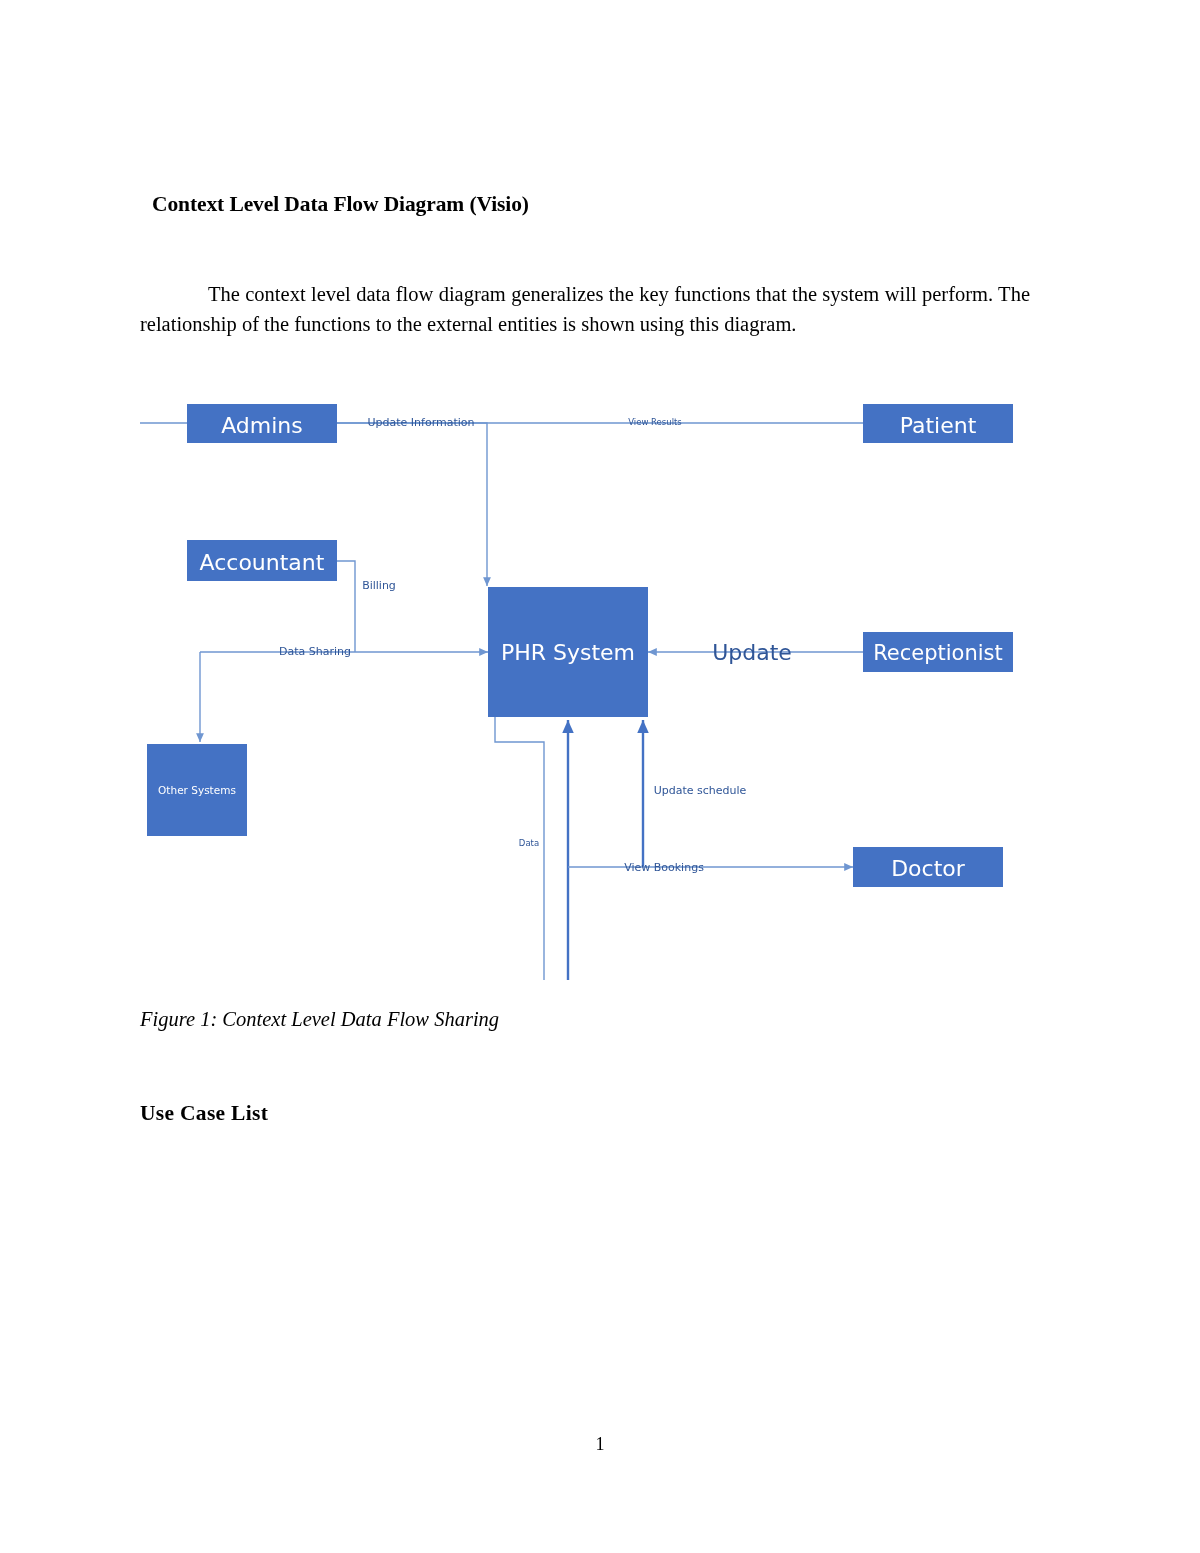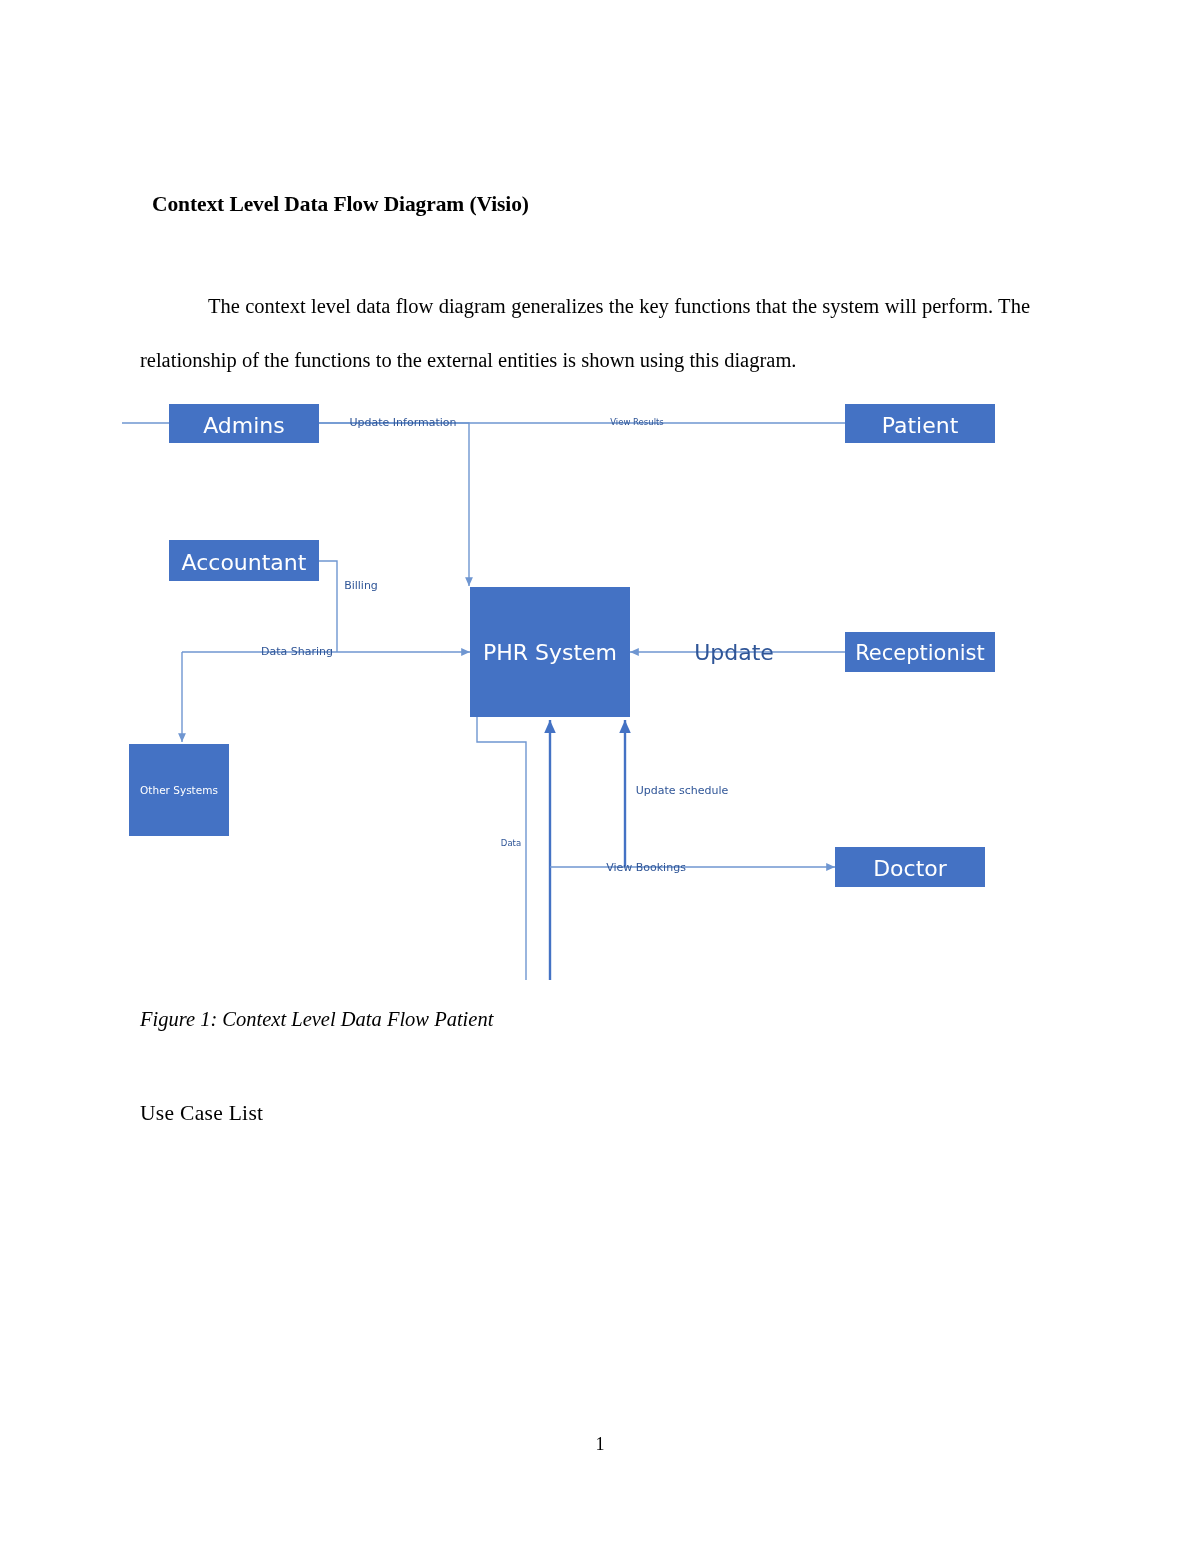--- a/index.html
+++ b/index.html
@@ -34,59 +34,59 @@
     letter-spacing: -0.1px;
     white-space: nowrap;
   }
 
   .body-para {
     position: absolute;
     left: 140px;
     top: 258px;
     width: 890px;
     font-size: 20.5px;
-    line-height: 54px;
+    line-height: 30px;
     text-indent: 68px;
     text-align: justify;
     text-justify: inter-word;
     font-family: Liberation Serif, serif;
   }
 
   .figure-caption {
     position: absolute;
     left: 140px;
     top: 1008px;
     font-size: 20.5px;
     font-style: italic;
     white-space: nowrap;
   }
 
   .subheading {
     position: absolute;
     left: 140px;
     top: 1083px;
     font-size: 21.5px;
-    font-weight: normal;
+    font-weight: bold;
     letter-spacing: 0.3px;
     white-space: nowrap;
   }
 
   .page-number {
     position: absolute;
     left: 0;
     top: 1434px;
     width: 1200px;
     text-align: center;
     font-size: 18px;
   }
 
   
   .diagram {
     position: absolute;
-    left: 122px;
+    left: 140px;
     top: 380px;
     width: 880px;
     height: 600px;
   }
   .diagram svg {
     display: block;
     width: 880px;
     height: 600px;
   }
 
@@ -240,19 +240,19 @@
 
       <text class="flow-label" x="560" y="410">Update schedule</text>
 
       <text class="flow-label" x="524" y="487">View Bookings</text>
 
       <text class="flow-label tiny" x="389" y="463">Data</text>
 
     </svg>
   </div>
 
-  <div class="figure-caption">Figure 1: Context Level Data Flow Patient</div>
+  <div class="figure-caption">Figure 1: Context Level Data Flow Sharing</div>
 
   <h2 class="subheading">Use Case List</h2>
 
   <div class="page-number">1</div>
 
 </div>
 
 </body></html>

